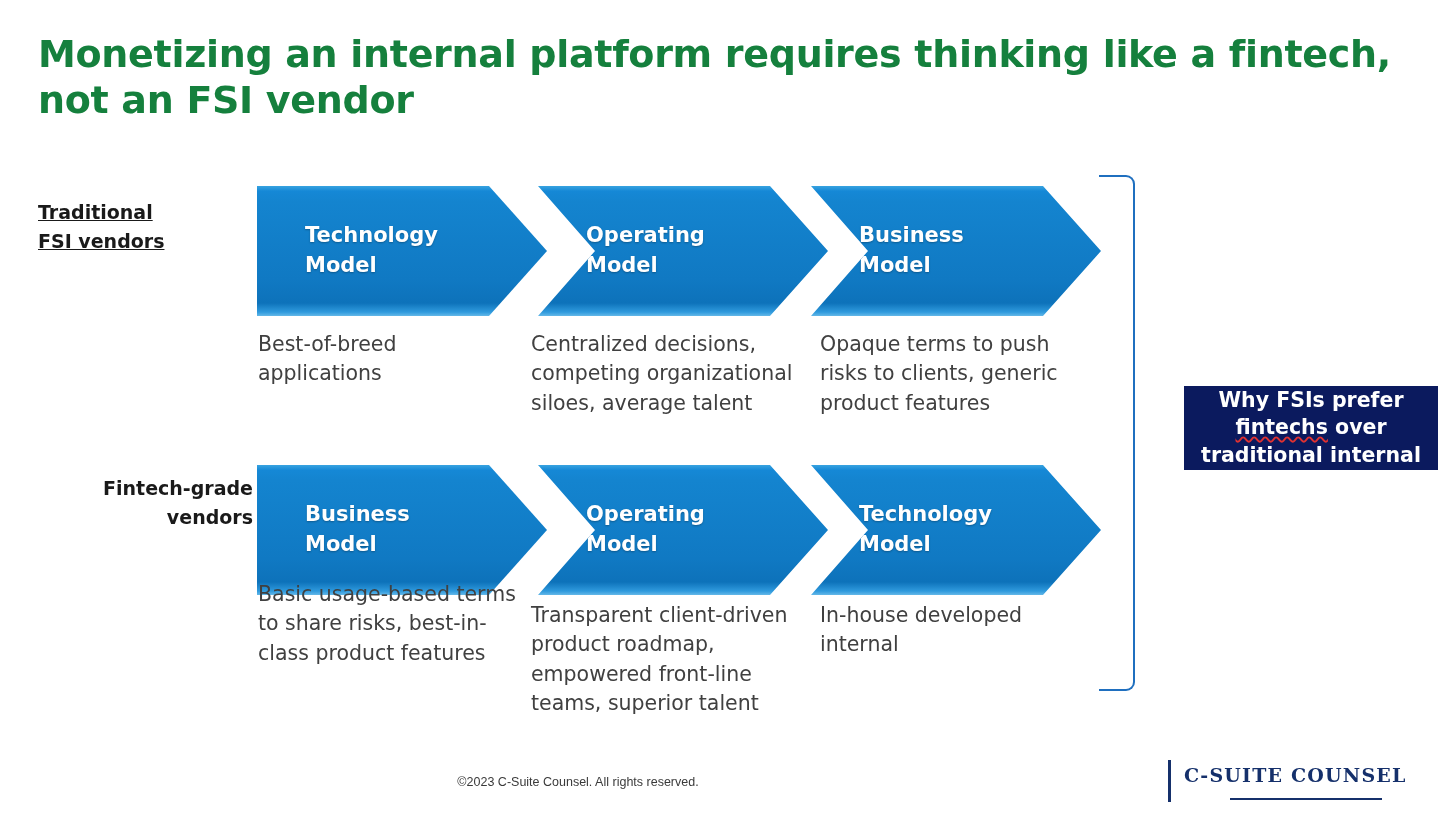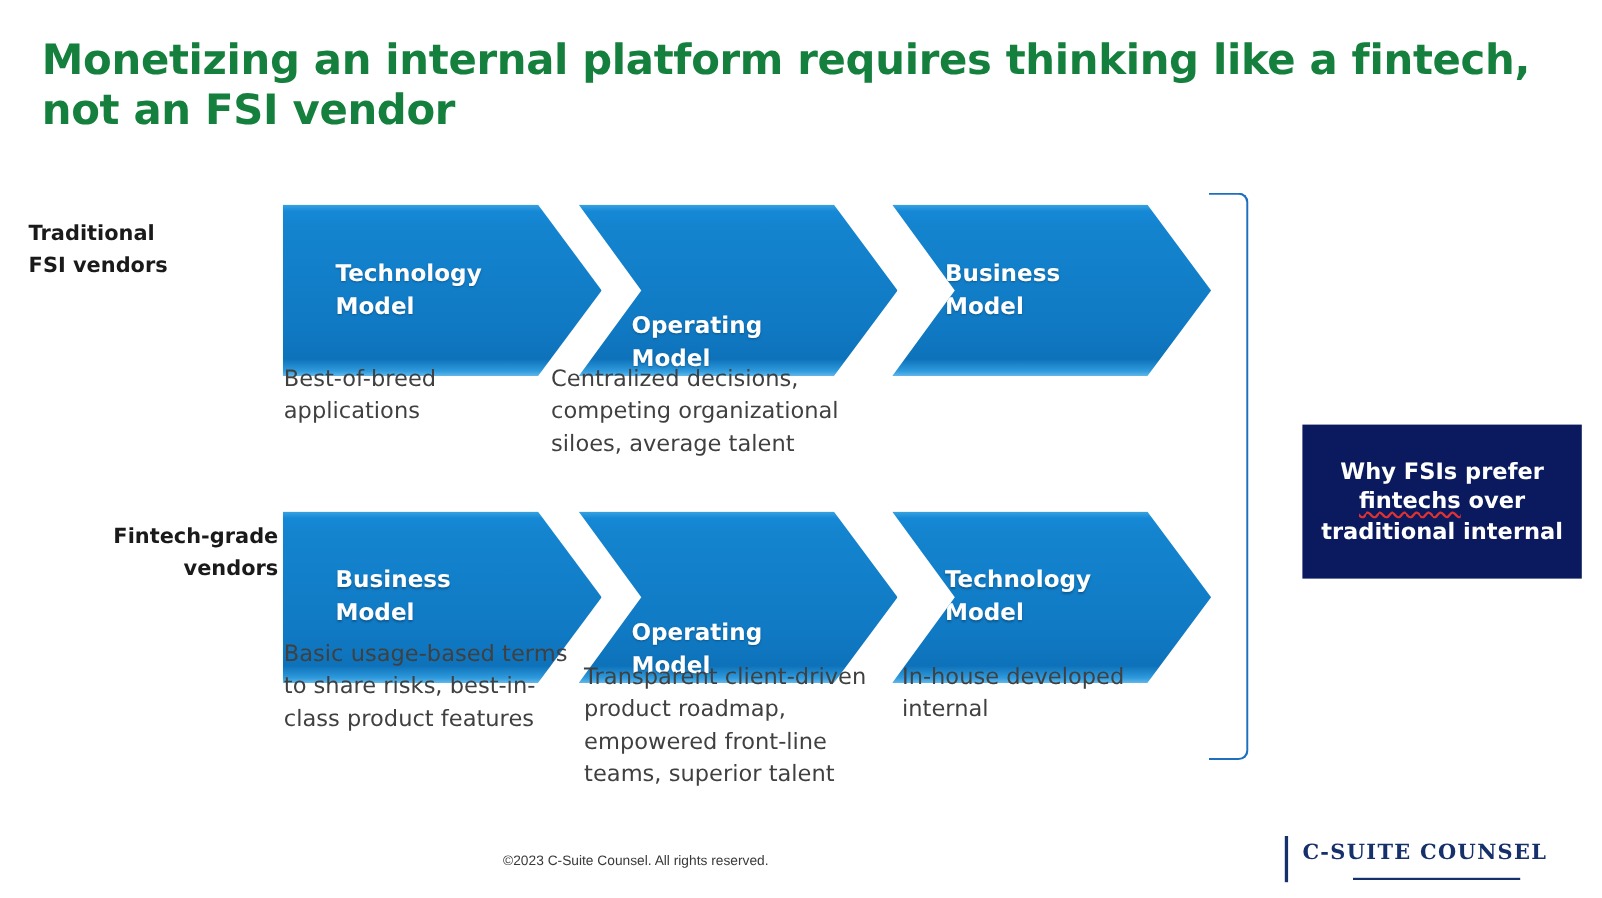--- a/index.html
+++ b/index.html
@@ -35,36 +35,36 @@
   
   .row-label {
     position: absolute;
     font-family: "DejaVu Sans", sans-serif;
     font-weight: bold;
     font-size: 19px;
     line-height: 1.55;
     color: #1a1a1a;
     width: 215px;
   }
-  #label-traditional { left: 26px; top: 198px; }
+  #label-traditional { left: 38px; top: 198px; text-decoration: underline; }
   #label-fintech     { left: 38px; top: 474px; text-align: right; }
 
   
   .chev-row {
     position: absolute;
     height: 130px;
   }
   #row1 { left: 257px; top: 186px; }
   #row2 { left: 257px; top: 465px; }
 
   .chev {
     position: absolute;
     top: 0;
     width: 290px;
-    height: 156px;
+    height: 130px;
     background: linear-gradient(180deg,
         #38a3e0 0%,
         #1588d6 4%,
         #1484cf 12%,
         #1079c3 72%,
         #0d72ba 90%,
         #2f9add 97%,
         #64b8e8 100%);
     display: flex;
     align-items: center;
@@ -73,21 +73,21 @@
   }
   
   .chev.flat-left {
     clip-path: polygon(0 0, 232px 0, 290px 50%, 232px 100%, 0 100%);
   }
   
   .chev.notch-left {
     clip-path: polygon(0 0, 232px 0, 290px 50%, 232px 100%, 0 100%, 57px 50%);
   }
   .chev:nth-child(1) { left: 0px; }
-  .chev:nth-child(2) { left: 269px; align-items: flex-end; }
+  .chev:nth-child(2) { left: 281px; }
   .chev:nth-child(3) { left: 554px; }
 
   .chev-label {
     font-family: "DejaVu Sans", sans-serif;
     font-weight: bold;
     font-size: 21px;
     line-height: 1.42;
     color: #ffffff;
     text-shadow: 0 1px 2px rgba(0,0,0,0.28);
     white-space: pre-line;
@@ -99,21 +99,21 @@
   .desc {
     position: absolute;
     font-family: "DejaVu Sans", sans-serif;
     font-size: 20.5px;
     line-height: 1.43;
     color: #404040;
     width: 268px;
     white-space: pre-line;
   }
   #desc-1-1 { left: 258px; top: 330px; }
-  #desc-1-2 { left: 501px; top: 330px; }
+  #desc-1-2 { left: 531px; top: 330px; }
   #desc-1-3 { left: 820px; top: 330px; }
   #desc-2-1 { left: 258px; top: 580px; }
   #desc-2-2 { left: 531px; top: 601px; }
   #desc-2-3 { left: 820px; top: 601px; }
 
   
   #bracket {
     position: absolute;
     left: 1099px;
     top: 175px;
@@ -126,21 +126,21 @@
     border-bottom-right-radius: 9px;
     box-sizing: border-box;
   }
 
   
   #callout {
     position: absolute;
     left: 1184px;
     top: 386px;
     width: 254px;
-    height: 140px;
+    height: 84px;
     background: #0b1a5e;
     display: flex;
     align-items: center;
     justify-content: center;
     box-sizing: border-box;
     padding: 4px 8px;
   }
   #callout-text {
     font-family: "DejaVu Sans", sans-serif;
     font-weight: bold;
@@ -228,20 +228,21 @@
 Model</span>
     </div>
     <div class="chev notch-left">
       <span class="chev-label">Business
 Model</span>
     </div>
   </div>
 
   <div class="desc" id="desc-1-1">Best-of-breed applications</div>
   <div class="desc" id="desc-1-2">Centralized decisions, competing organizational siloes, average talent</div>
+  <div class="desc" id="desc-1-3">Opaque terms to push risks to clients, generic product features</div>
 
   <div class="row-label" id="label-fintech">
     <span style="white-space:pre-line">Fintech-grade
 vendors</span>
   </div>
 
   <div class="chev-row" id="row2">
     <div class="chev flat-left">
       <span class="chev-label">Business
 Model</span>

